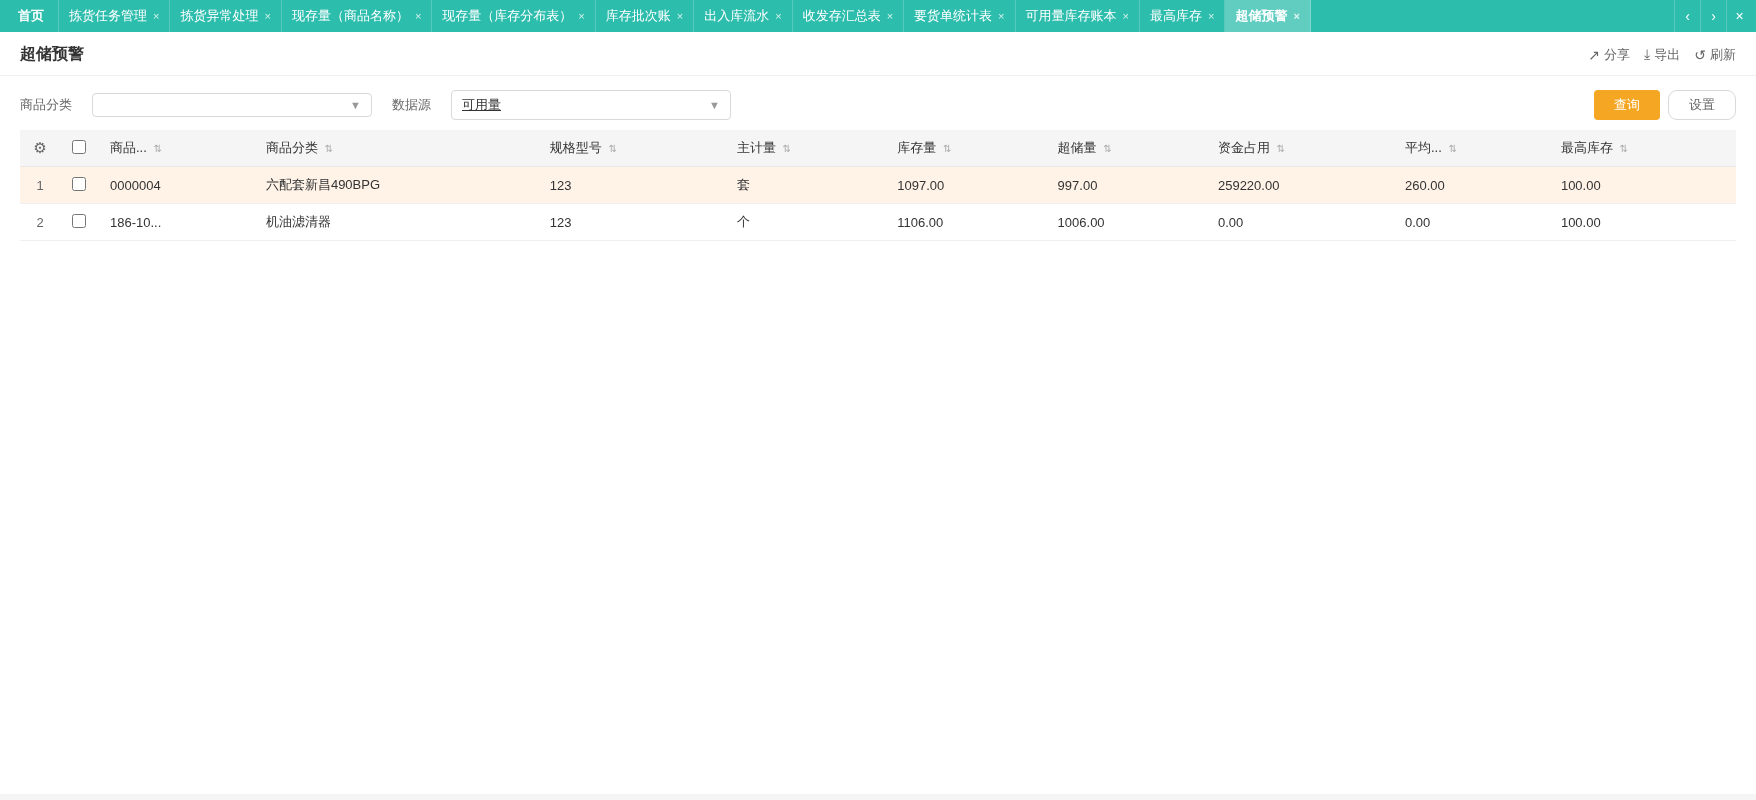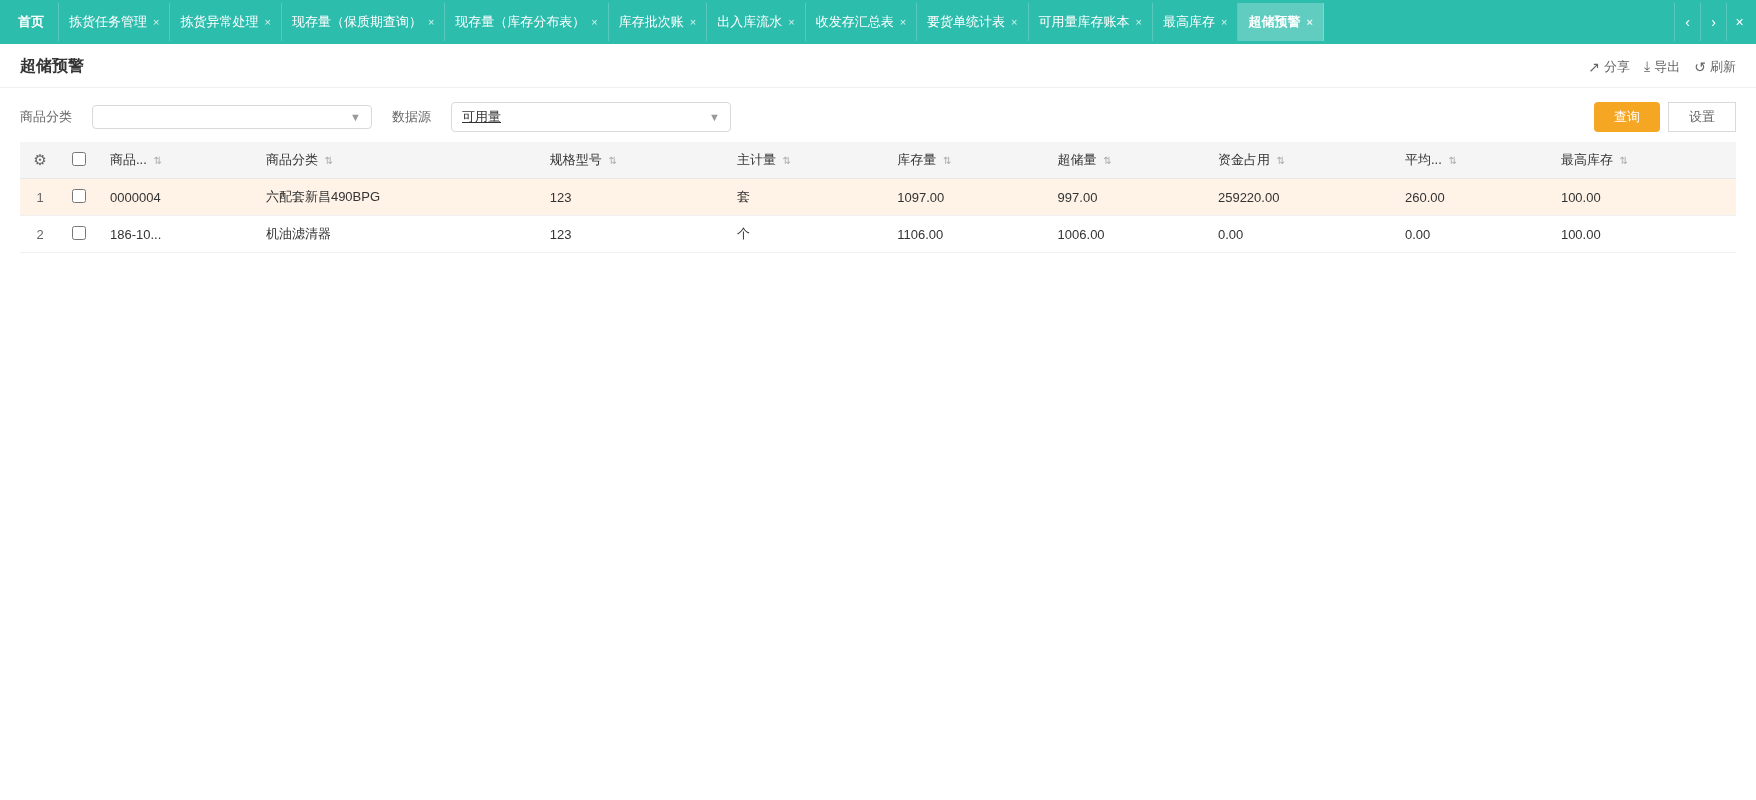--- a/index.html
+++ b/index.html
@@ -3,21 +3,21 @@
   <meta charset="utf-8">
   <style>
     * { box-sizing: border-box; margin: 0; padding: 0; }
     body { font-family: "Microsoft YaHei", Arial, sans-serif; font-size: 13px; background: #f5f5f5; color: #333; }
 
     
     .nav-bar {
       display: flex;
       align-items: center;
       background: #2dbdad;
-      height: 44px;
+      height: 32px;
       padding: 0 4px;
       overflow: hidden;
     }
     .nav-item {
       display: flex;
       align-items: center;
       height: 38px;
       padding: 0 10px;
       color: #fff;
       font-size: 13px;
@@ -134,21 +134,21 @@
       border-radius: 4px;
       padding: 6px 20px;
       cursor: pointer;
       font-size: 13px;
       margin-left: auto;
     }
     .btn-settings {
       background: #fff;
       color: #666;
       border: 1px solid #d9d9d9;
-      border-radius: 0;
+      border-radius: 9px;
       padding: 5px 20px;
       cursor: pointer;
       font-size: 13px;
       margin-left: 8px;
     }
 
     
     .table-container {
       padding: 0 20px;
     }
@@ -217,21 +217,21 @@
 
   <div class="nav-item">
     <span>拣货任务管理</span>
     <span class="close-x">×</span>
   </div>
   <div class="nav-item">
     <span>拣货异常处理</span>
     <span class="close-x">×</span>
   </div>
   <div class="nav-item">
-    <span>现存量（保质期查询）</span>
+    <span>现存量（商品名称）</span>
     <span class="close-x">×</span>
   </div>
   <div class="nav-item">
     <span>现存量（库存分布表）</span>
     <span class="close-x">×</span>
   </div>
   <div class="nav-item">
     <span>库存批次账</span>
     <span class="close-x">×</span>
   </div>

